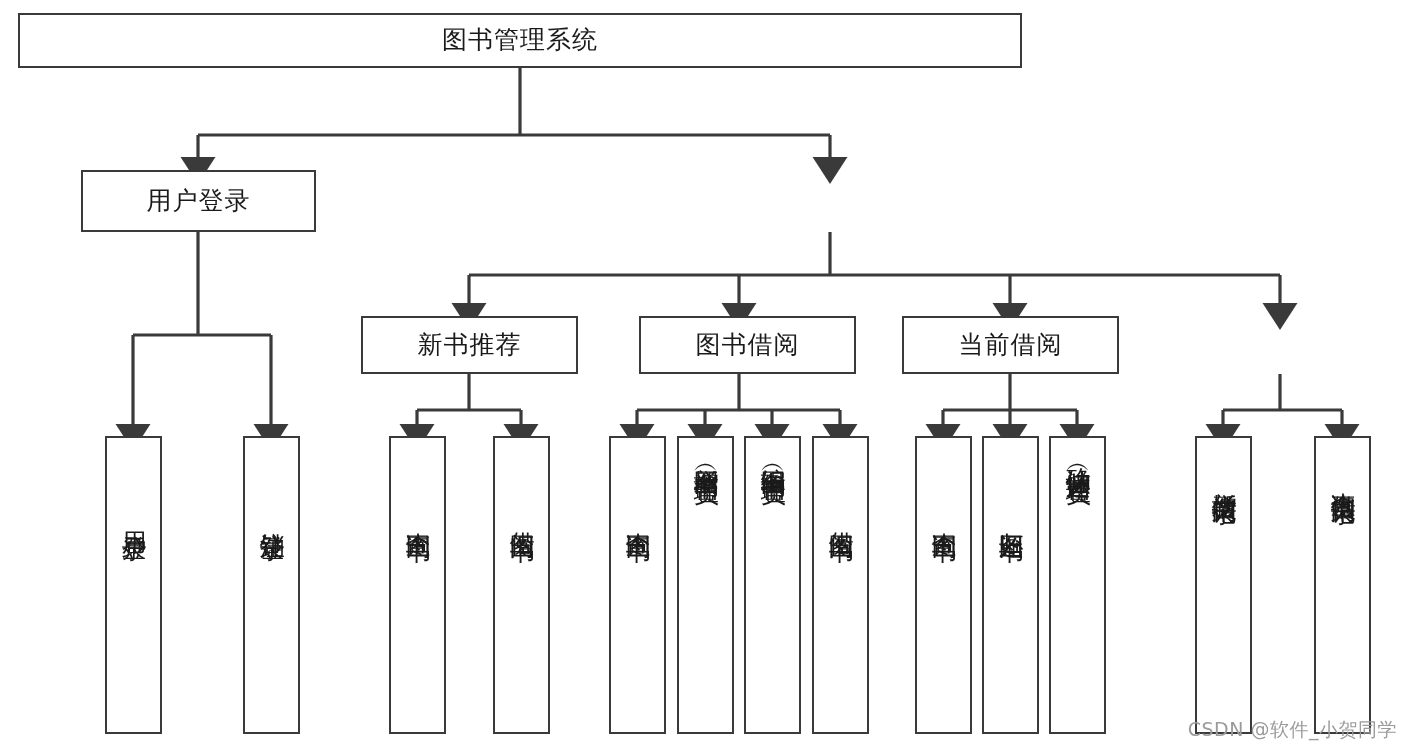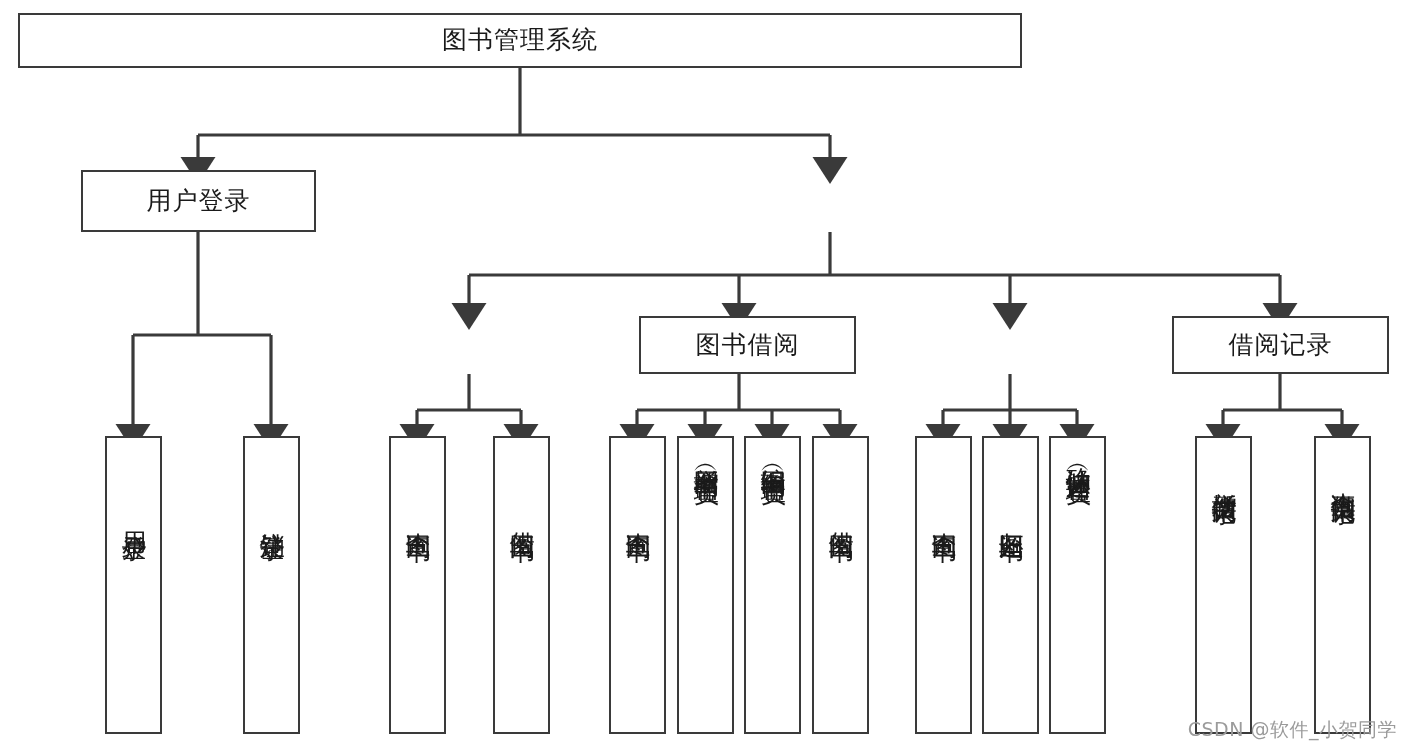--- a/index.html
+++ b/index.html
@@ -131,25 +131,28 @@
   </svg>
 
   <div class="node horiz" style="left:18px; top:13px; width:1004px; height:55px;">
     <span>图书管理系统</span>
   </div>
 
   <div class="node horiz" style="left:81px; top:170px; width:235px; height:62px;">
     <span>用户登录</span>
   </div>
 
+  <div class="node horiz" style="left:361px; top:316px; width:217px; height:58px;">
+    <span>新书推荐</span>
+  </div>
   <div class="node horiz" style="left:631px; top:316px; width:217px; height:58px;margin-left:8px;">
     <span>图书借阅</span>
   </div>
-  <div class="node horiz" style="left:1172px; top:316px; width:217px; height:58px;">
-    <span>借阅记录</span>
+  <div class="node horiz" style="left:902px; top:316px; width:217px; height:58px;">
+    <span>当前借阅</span>
   </div>
 
   <div class="node vert mid" style="left:105px; top:436px; width:57px; height:298px;">
     <span class="vtext">用户登录</span>
   </div>
   <div class="node vert mid" style="left:243px; top:436px; width:57px; height:298px;">
     <span class="vtext">注销登录</span>
   </div>
 
   <div class="node vert mid" style="left:389px; top:436px; width:57px; height:298px;">

